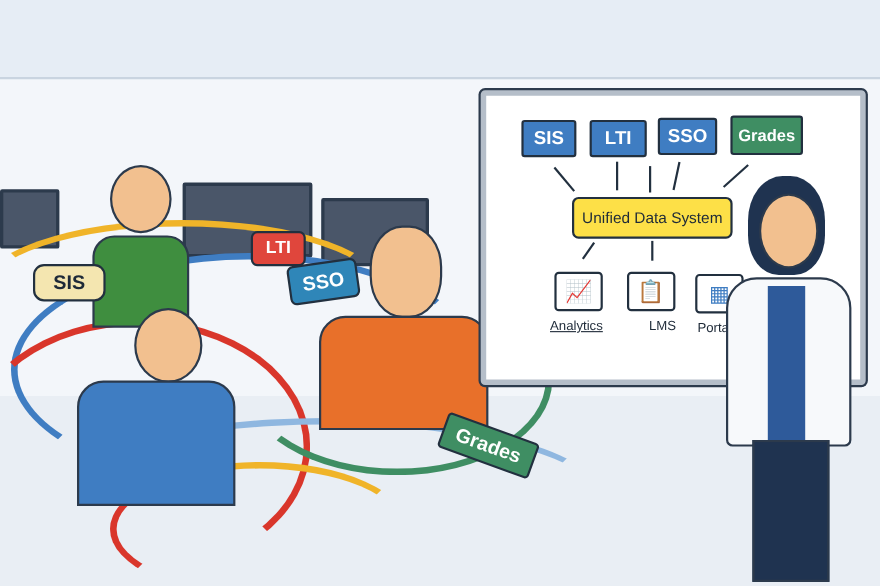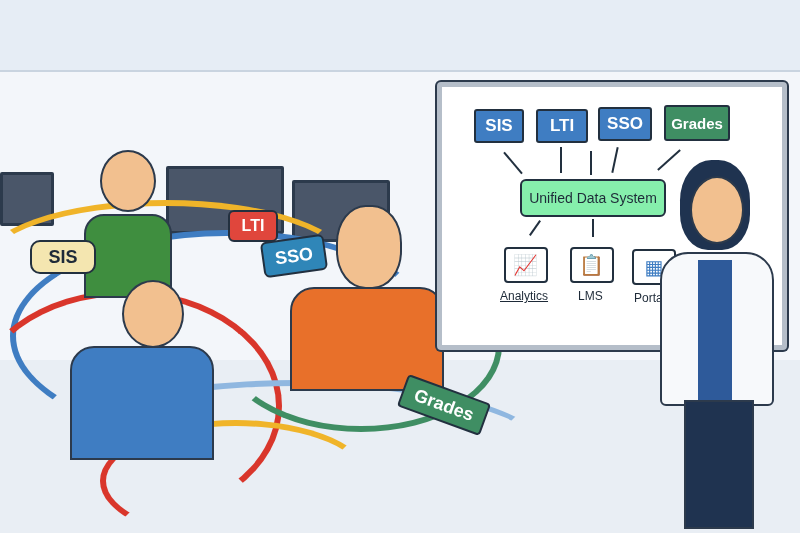--- a/index.html
+++ b/index.html
@@ -5,21 +5,21 @@
   html,body{margin:0;padding:0;}
   body{width:800px;height:533px;overflow:hidden;background:#eef3f8;font-family:"Liberation Sans",sans-serif;position:relative;}
   .scene{position:absolute;inset:0;}
   .wall{position:absolute;left:0;top:0;width:800px;height:360px;background:#f3f6fa;}
   .ceiling{position:absolute;left:0;top:0;width:800px;height:70px;background:#e6edf5;border-bottom:2px solid #c9d4e0;}
   .floor{position:absolute;left:0;top:360px;width:800px;height:173px;background:#e9eef4;}
   .whiteboard{position:absolute;left:437px;top:82px;width:340px;height:258px;background:#fff;border:5px solid #b5bec9;border-radius:4px;box-shadow:0 0 0 2px #2c3a4c;}
   .box{position:absolute;border:2px solid #22303f;border-radius:3px;color:#fff;font-weight:bold;font-size:17px;display:flex;align-items:center;justify-content:center;}
   .box.blue{background:#3f7dc2;}
   .box.green{background:#3f8e63;}
-  .unified{position:absolute;left:78px;top:92px;width:142px;height:34px;background:#86efac;border:2px solid #22303f;border-radius:6px;font-size:14px;display:flex;align-items:center;justify-content:center;color:#1e2a38;}
+  .unified{position:absolute;left:78px;top:92px;width:142px;height:34px;background:#fde047;border:2px solid #22303f;border-radius:6px;font-size:14px;display:flex;align-items:center;justify-content:center;color:#1e2a38;}
   .out-icon{position:absolute;width:40px;height:32px;border:2px solid #22303f;border-radius:4px;background:#fff;display:flex;align-items:center;justify-content:center;color:#3f7dc2;font-size:20px;}
   .out-label{position:absolute;font-size:12px;color:#1e2a38;}
   .arrow{position:absolute;width:2px;background:#22303f;}
   .tag{position:absolute;border:2px solid #22303f;border-radius:10px;font-weight:bold;display:flex;align-items:center;justify-content:center;}
   .monitor{position:absolute;background:#4a5669;border:3px solid #2c3a4c;border-radius:2px;}
   .cable{position:absolute;border-style:solid;border-color:transparent;border-radius:50%;}
   .person{position:absolute;}
 </style>
 </head>
 <body>
@@ -94,21 +94,21 @@
     <div class="arrow" style="left:150px;top:132px;height:18px;"></div>
 
     <div class="out-icon" style="left:62px;top:160px;">
       <span>📈</span>
     </div>
     <div class="out-label" style="left:58px;top:202px;text-decoration:underline;">Analytics</div>
 
     <div class="out-icon" style="left:128px;top:160px;">
       <span>📋</span>
     </div>
-    <div class="out-label" style="left:136px;top:202px;">LMS</div>
+    <div class="out-label" style="left:148px;top:202px;">LMS</div>
 
     <div class="out-icon" style="left:190px;top:162px;">
       <span>▦</span>
     </div>
     <div class="out-label" style="left:192px;top:204px;">Portal</div>
   </div>
 
   <div class="person" style="left:640px;top:160px;width:140px;height:373px;">
     <div style="position:absolute;left:40px;top:0;width:70px;height:90px;border-radius:45% 45% 40% 40%;background:#1f3350;"></div>
     <div style="position:absolute;left:50px;top:16px;width:50px;height:64px;border-radius:50%;background:#f2c08f;border:2px solid #2c3a4c;"></div>

